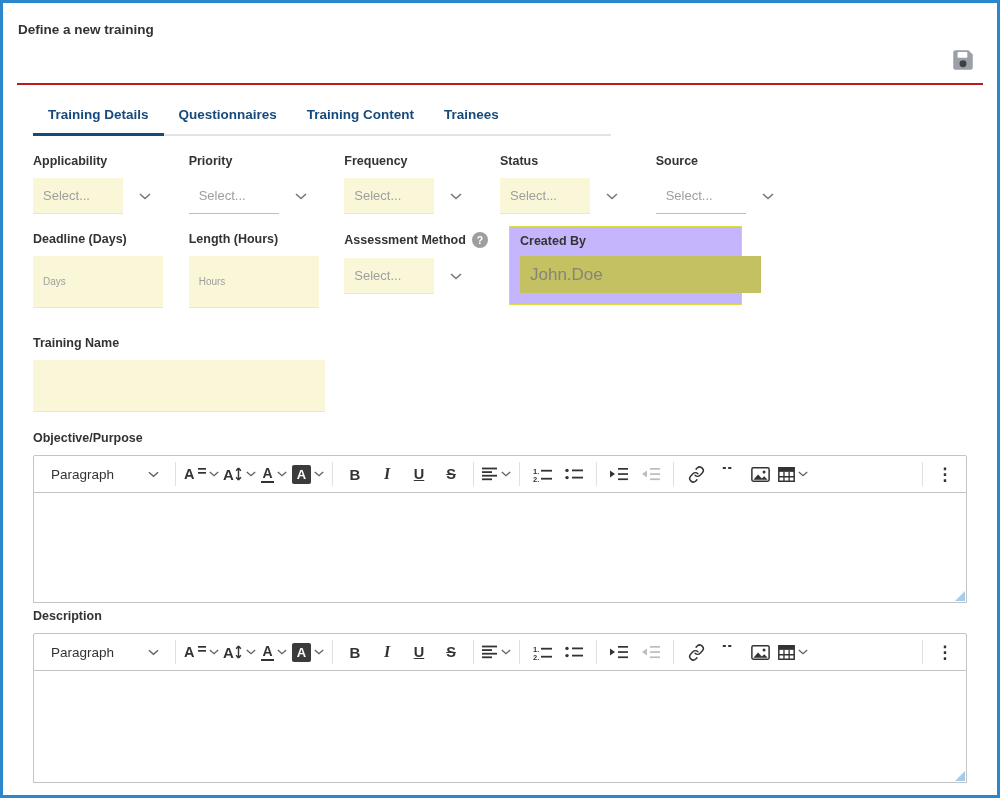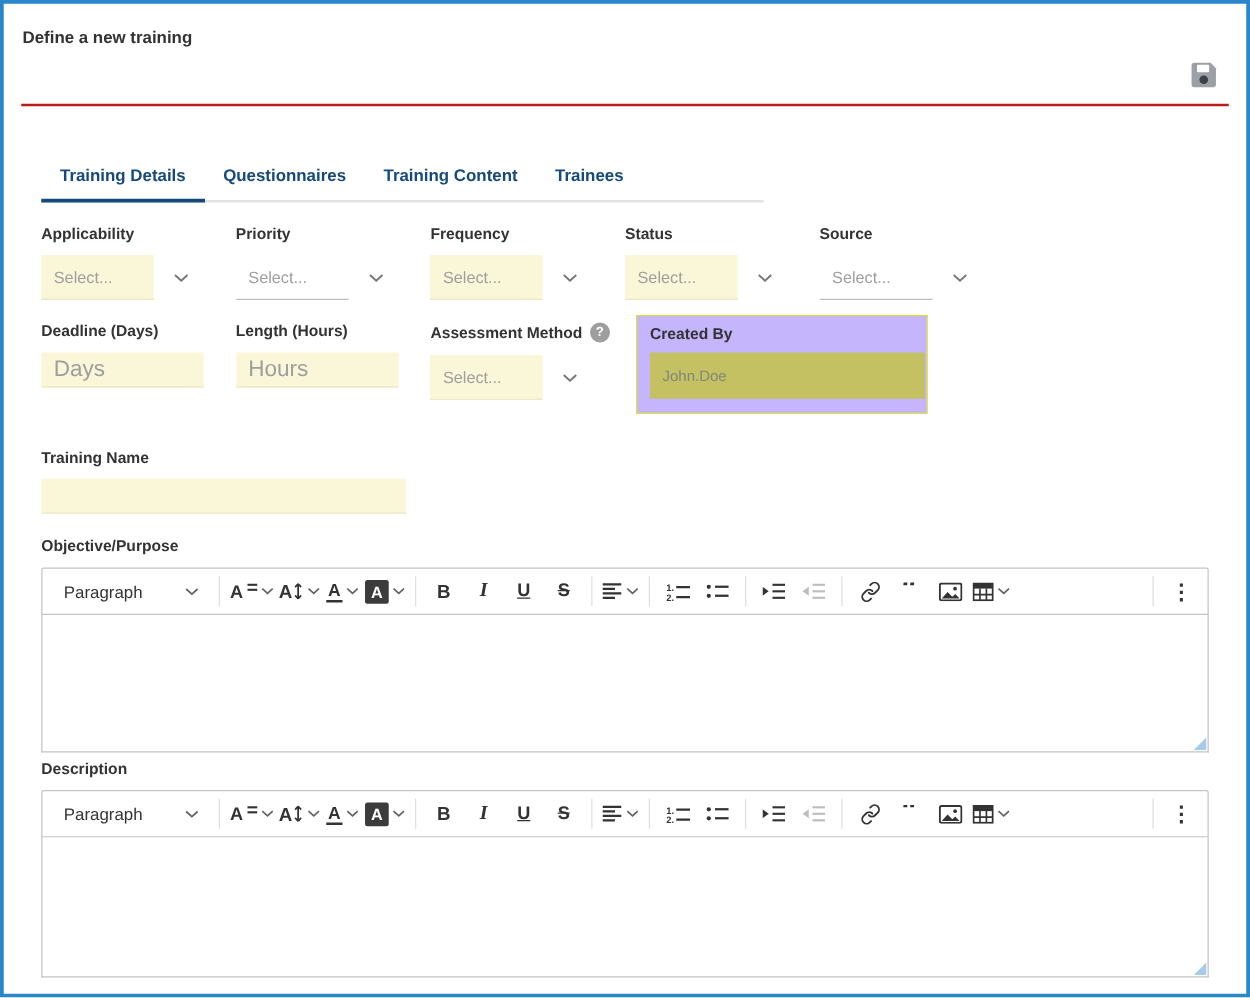--- a/index.html
+++ b/index.html
@@ -8,47 +8,47 @@
   .page {
     width:1000px; height:798px; border:3px solid #2b87cb; background:#fff;
     position:relative; overflow:hidden;
   }
   
   .header { margin:0 14px; height:82px; border-bottom:2px solid #b91c1c; position:relative; }
   .header-title { padding-top:19px; padding-left:1px; font-size:13.5px; font-weight:bold; color:#333; }
   .save-btn { position:absolute; right:6px; bottom:9px; width:28px; height:28px;
     display:flex; align-items:center; justify-content:center; cursor:pointer; background:none; border:none; }
   
-  .tabs { margin:44px 30px 0 30px; width:578px; display:flex; border-bottom:2px solid #e3e3e3;text-align:right; }
+  .tabs { margin:18px 30px 0 30px; width:578px; display:flex; border-bottom:2px solid #e3e3e3;text-align:right; }
   .tab { font-size:13.5px; font-weight:bold; color:#174a7c; padding:4px 15px 11px 15px;
     margin-bottom:-2px; cursor:pointer; white-space:nowrap; }
   .tab.active { border-bottom:3px solid #174a7c; }
   
   .content { padding:0 30px; }
   .form-row { display:grid; grid-template-columns:repeat(6,1fr); margin-top:18px; align-items:start; }
   .field-label { font-size:12.5px; font-weight:bold; color:#333; margin-bottom:10px; display:flex; align-items:center; gap:6px; }
   .yellow-bg { background:#faf7d8; border:none; border-bottom:1px solid #ece7c4; }
-  input.txt { height:28px; font-size:18px; color:#333; padding:0 10px; outline:none; }
+  input.txt { height:52px; font-size:10px; color:#333; padding:0 10px; outline:none; }
   input.txt::placeholder { color:#9e9e9e; }
   .date-wrap { display:flex; align-items:center; gap:13px; }
   .date-input { width:95px; }
   .cal-btn { background:none; border:none; cursor:pointer; display:flex; align-items:center; }
   .select { display:flex; align-items:center; cursor:pointer; }
   .select-box { width:90px; height:36px; padding-left:10px; display:flex; align-items:center;
     font-size:13px; color:#9e9e9e; }
   .select-box.plain { background:#fff; border-bottom:1px solid #bdbdbd; }
   .select .chev { margin-left:16px; }
   .num-input { width:130px; }
   .help-badge { width:16px; height:16px; border-radius:50%; background:#9e9e9e; color:#fff;
     font-size:10.5px; font-weight:bold; display:inline-flex; align-items:center; justify-content:center; cursor:pointer; }
   .created-box { grid-column:4 / span 2; justify-self:start; margin-top:-6px; margin-left:9px;
     background:#c4b5fd; border:1px solid #dedb3e; padding:7px 10px 11px 10px; width:233px; }
   .created-box .field-label { margin-bottom:8px; }
-  .created-input { width:220px; height:37px; background:#c3c162; border:none; color:#85857a;
-    font-size:12px; padding:4px 10px; outline:none; }
+  .created-input { width:241px; height:37px; background:#c3c162; border:none; color:#85857a;
+    font-size:17px; padding:4px 10px; outline:none; }
   .single-field { margin-top:28px; }
   .name-input { width:292px; }
   
   .editor-section { margin-top:19px; }
   .editor-section.second { margin-top:6px; }
   .ed-toolbar { border:1px solid #c4c4c4; border-radius:2px 2px 0 0; height:38px; background:#fff;
     display:flex; align-items:center; padding:0 5px; }
   .ed-content { border:1px solid #c4c4c4; border-top:none; background:#fff; position:relative; cursor:text; }
   .ed-content.h1 { height:110px; }
   .ed-content.h2 { height:112px; }

